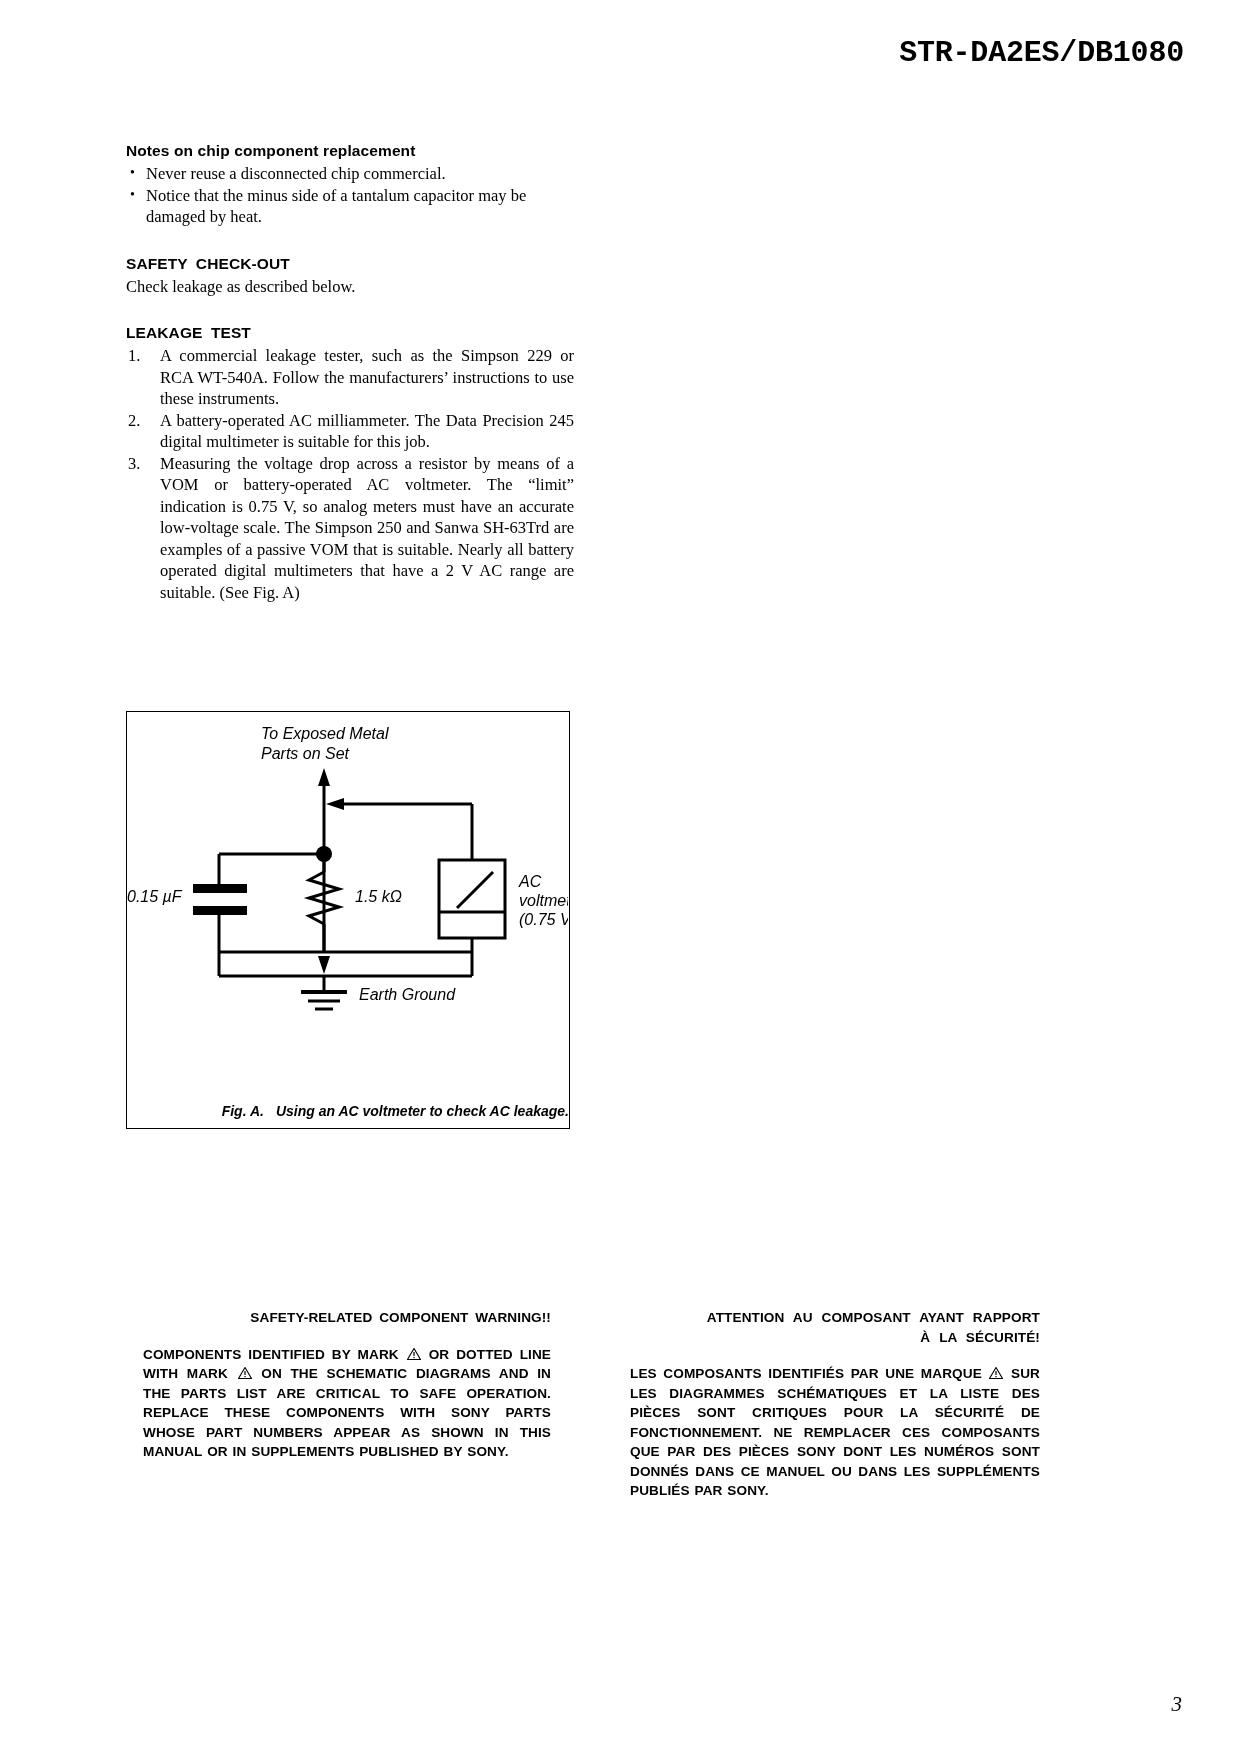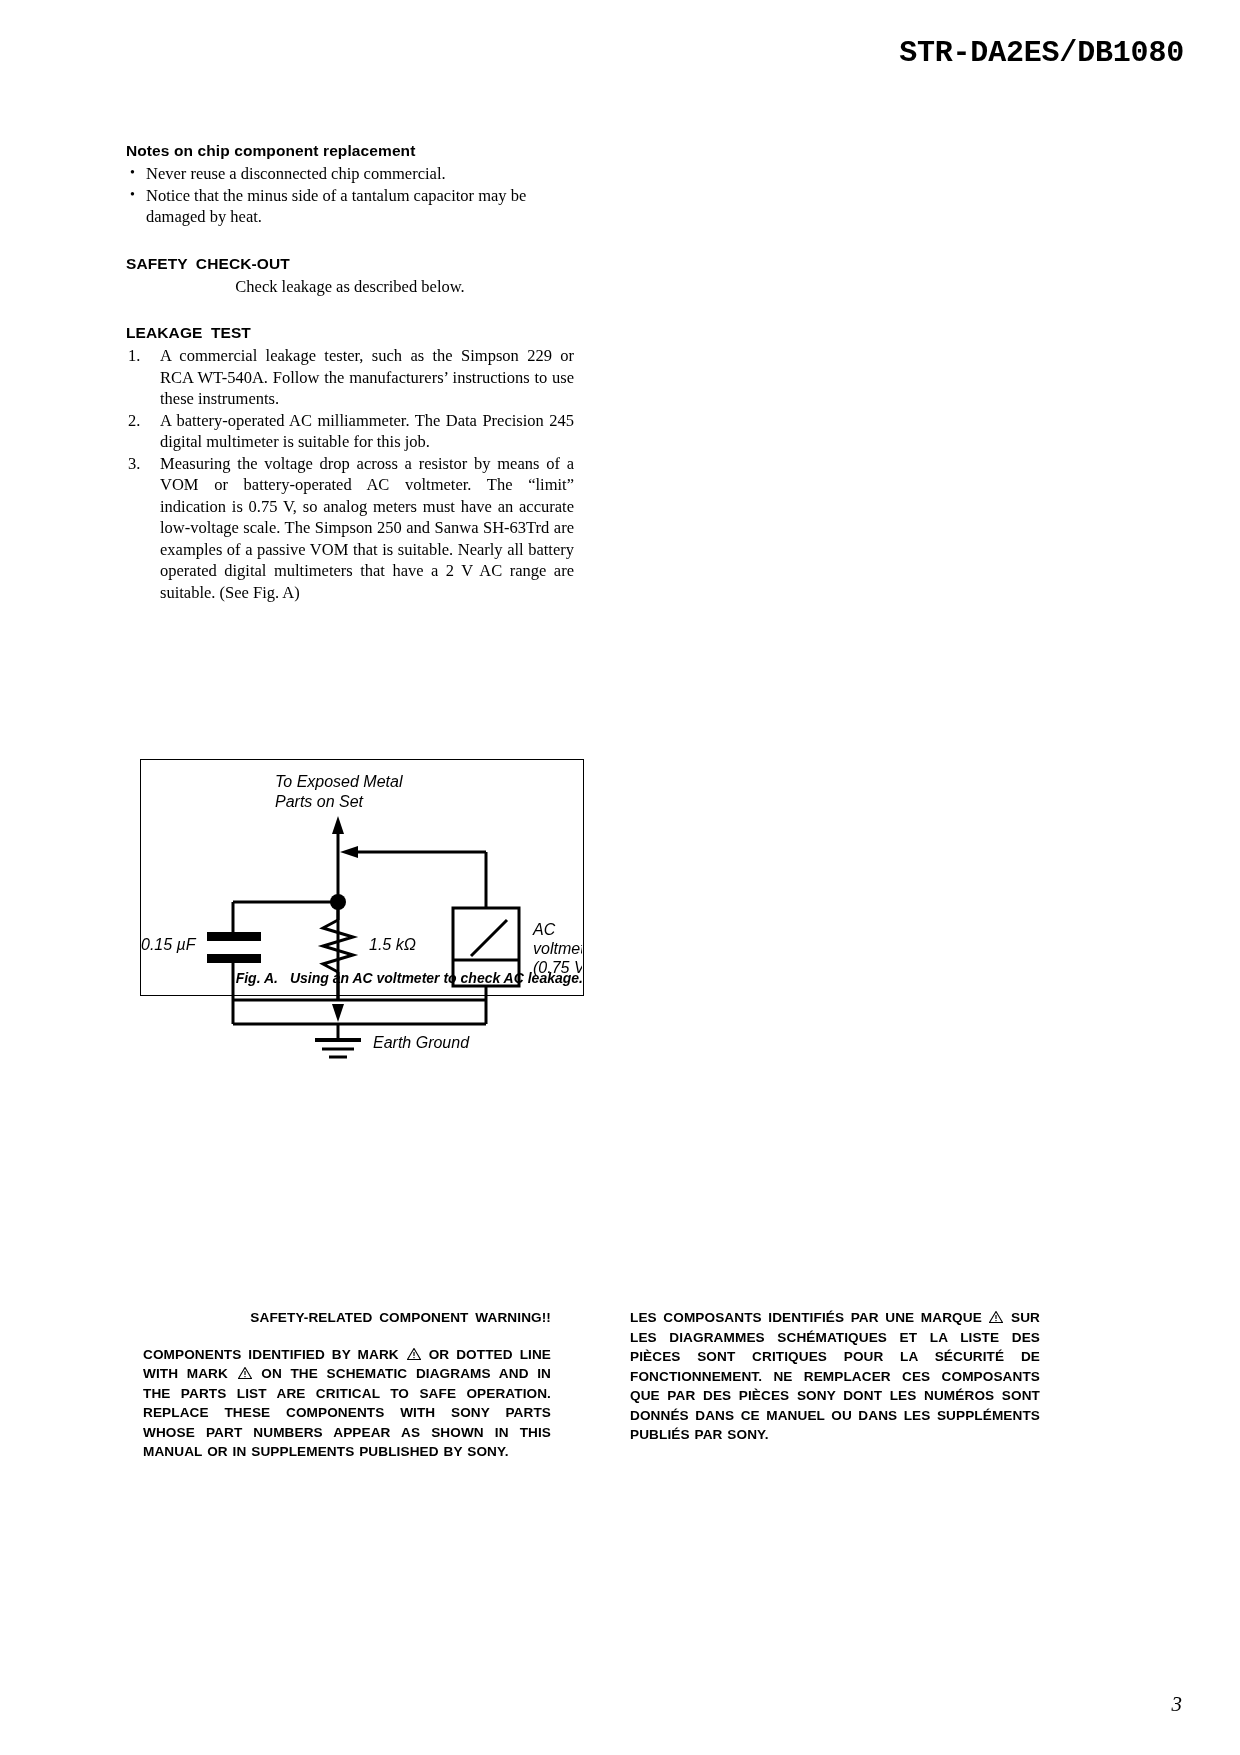--- a/index.html
+++ b/index.html
@@ -41,21 +41,21 @@
   }
   h3.spaced{ word-spacing:4px; }
 
   p.body{
     font-size:16.5px;
     line-height:21.5px;
     margin:0;
     text-align:justify;
     text-justify:inter-word;
   }
-  p.body.last{ text-align:center; }
+  p.body.last{ text-align:left; }
 
   .bullets{
     margin:0;padding:0;list-style:none;
   }
   .bullets li{
     font-size:16.5px;
     line-height:21.5px;
     padding-left:20px;
     position:relative;
     text-align:left;
@@ -77,26 +77,25 @@
     text-align:justify;
   }
   ol.nums > li .num{
     position:absolute;left:2px;top:0;
     font-size:16.5px;
   }
 
   
   .figure{
     position:absolute;
-    left:140px; top:711px;
-    width:444px; height:237px;
+    left:126px; top:711px;
+    width:444px; height:418px;
     border:1.6px solid #000;
     box-sizing:border-box;
     background:#fff;
-    margin-top:48px;
   }
   .figure svg{display:block;}
   .fig-caption{
     position:absolute;
     left:0;right:0;bottom:9px;
     text-align:right;
     font-family:"Liberation Sans", sans-serif;
     font-weight:bold;
     font-style:italic;
     font-size:14px;
@@ -266,20 +265,24 @@
             <rect x="6.4" y="4" width="1.2" height="4" fill="#000"></rect>
             <rect x="6.4" y="9" width="1.2" height="1.2" fill="#000"></rect>
           </svg></span><span> OR DOTTED LINE WITH MARK </span><span class="tri"><svg viewBox="0 0 14 12">
             <polygon points="7,0.5 13.5,11.5 0.5,11.5" fill="none" stroke="#000" stroke-width="1.1"></polygon>
             <rect x="6.4" y="4" width="1.2" height="4" fill="#000"></rect>
             <rect x="6.4" y="9" width="1.2" height="1.2" fill="#000"></rect>
           </svg></span><span> ON THE SCHEMATIC DIAGRAMS AND IN THE PARTS LIST ARE CRITICAL TO SAFE OPERATION. REPLACE THESE COMPONENTS WITH SONY PARTS WHOSE PART NUMBERS APPEAR AS SHOWN IN THIS MANUAL OR IN SUPPLEMENTS PUBLISHED BY SONY.</span></div>
   </div>
 
   <div class="warn warn-right">
+    <div class="wtitle">
+      <div>ATTENTION AU COMPOSANT AYANT RAPPORT</div>
+      <div>À LA SÉCURITÉ!</div>
+    </div>
     <div class="wbody"><span>LES COMPOSANTS IDENTIFIÉS PAR UNE MARQUE </span><span class="tri"><svg viewBox="0 0 14 12">
             <polygon points="7,0.5 13.5,11.5 0.5,11.5" fill="none" stroke="#000" stroke-width="1.1"></polygon>
             <rect x="6.4" y="4" width="1.2" height="4" fill="#000"></rect>
             <rect x="6.4" y="9" width="1.2" height="1.2" fill="#000"></rect>
           </svg></span><span> SUR LES DIAGRAMMES SCHÉMATIQUES ET LA LISTE DES PIÈCES SONT CRITIQUES POUR LA SÉCURITÉ DE FONCTIONNEMENT. NE REMPLACER CES COMPOSANTS QUE PAR DES PIÈCES SONY DONT LES NUMÉROS SONT DONNÉS DANS CE MANUEL OU DANS LES SUPPLÉMENTS PUBLIÉS PAR SONY.</span></div>
   </div>
 
   <div class="pageno">3</div>
 </div>
 

